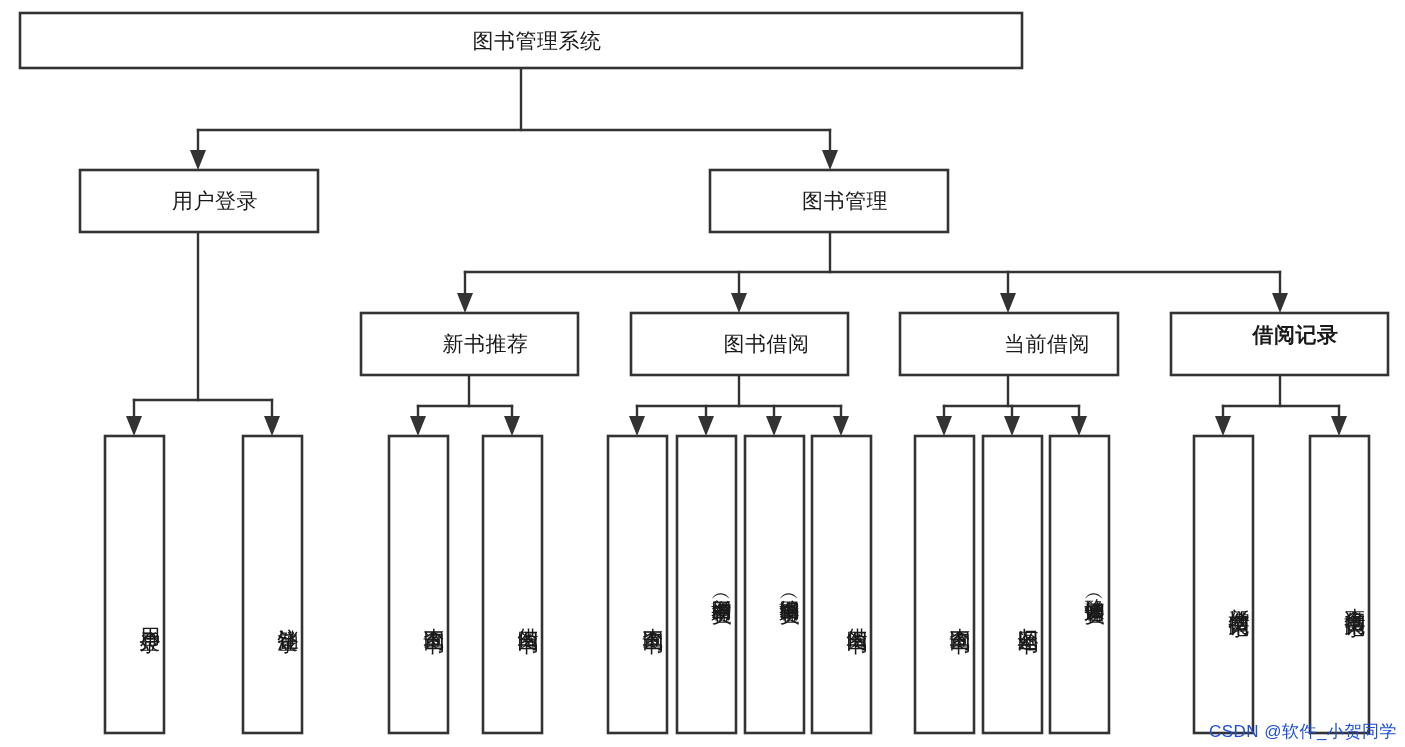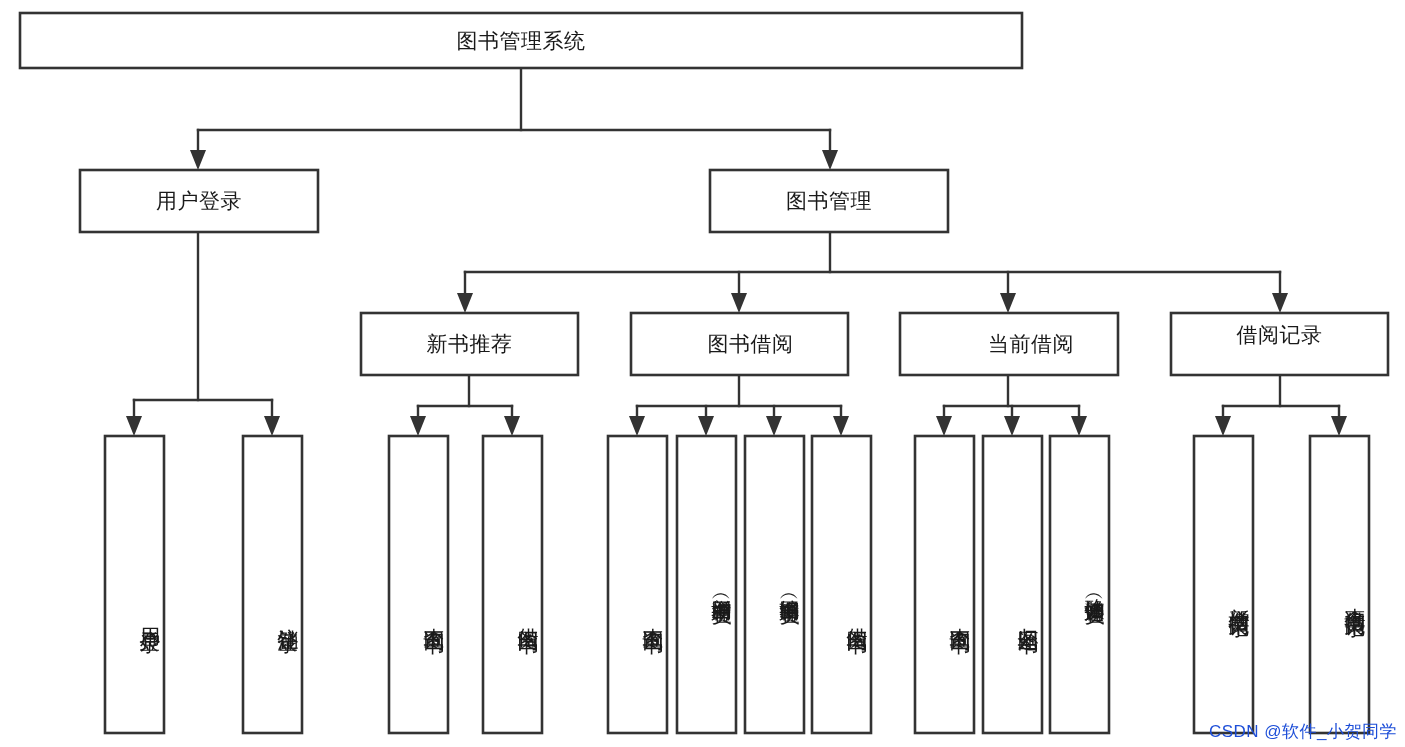--- a/index.html
+++ b/index.html
@@ -49,20 +49,21 @@
     align-items: center;
     justify-content: center;
     color: #1a1a1a;
     font-family: "Liberation Sans", "DejaVu Sans", sans-serif;
     pointer-events: none;
     white-space: nowrap;
   }
   .node-label.horiz {
     font-size: 21px;
     letter-spacing: 0.5px;
+    margin-left: 16px;
   }
   .node-label.vert {
     writing-mode: vertical-rl;
     text-orientation: upright;
     font-size: 21px;
     letter-spacing: 2px;
     align-items: flex-start;
     justify-content: center;
     padding-top: 6px;
     box-sizing: border-box;
@@ -196,21 +197,21 @@
   </svg>
 
   <div class="node-label horiz" style="left:20px; top:13px; width:1002px; height:55px;">图书管理系统</div>
 
   <div class="node-label horiz" style="left:80px; top:170px; width:238px; height:62px;">用户登录</div>
   <div class="node-label horiz" style="left:710px; top:170px; width:238px; height:62px;">图书管理</div>
 
   <div class="node-label horiz" style="left:361px; top:313px; width:217px; height:62px;">新书推荐</div>
   <div class="node-label horiz" style="left:642px; top:313px; width:217px; height:62px;">图书借阅</div>
   <div class="node-label horiz" style="left:900px; top:313px; width:262px; height:62px;">当前借阅</div>
-  <div class="node-label horiz" style="left:1171px; top:313px; width:217px; height:44px;">借阅记录</div>
+  <div class="node-label horiz" style="left:1171px; top:313px; width:217px; height:44px;font-weight:bold;">借阅记录</div>
 
   <div class="node-label vert" style="left:105px; top:436px; width:59px; height:297px; padding-top:60px;">用户登录</div>
   <div class="node-label vert" style="left:243px; top:436px; width:59px; height:297px; padding-top:60px;">注销登录</div>
 
   <div class="node-label vert" style="left:389px; top:436px; width:59px; height:297px; padding-top:60px;">查询图书</div>
   <div class="node-label vert" style="left:483px; top:436px; width:59px; height:297px; padding-top:60px;">借阅图书</div>
 
   <div class="node-label vert" style="left:608px; top:436px; width:59px; height:297px; padding-top:60px;">查询图书</div>
   <div class="node-label vert tall-text" style="left:677px; top:436px; width:59px; height:297px; padding-top:6px;">新增图书（管理员）</div>
   <div class="node-label vert tall-text" style="left:745px; top:436px; width:59px; height:297px; padding-top:6px;">编辑图书（管理员）</div>

